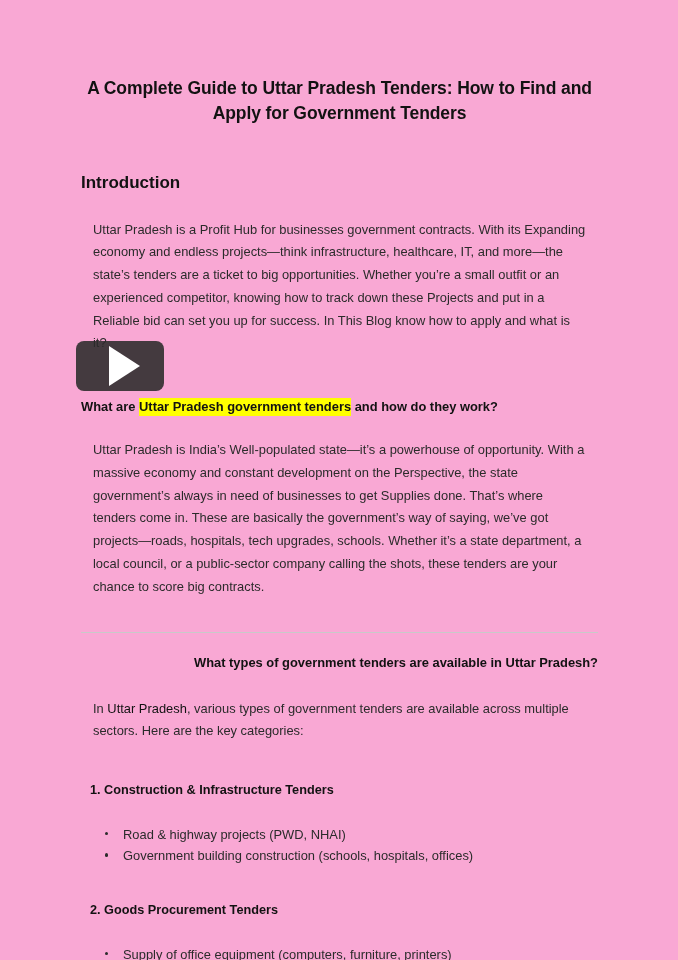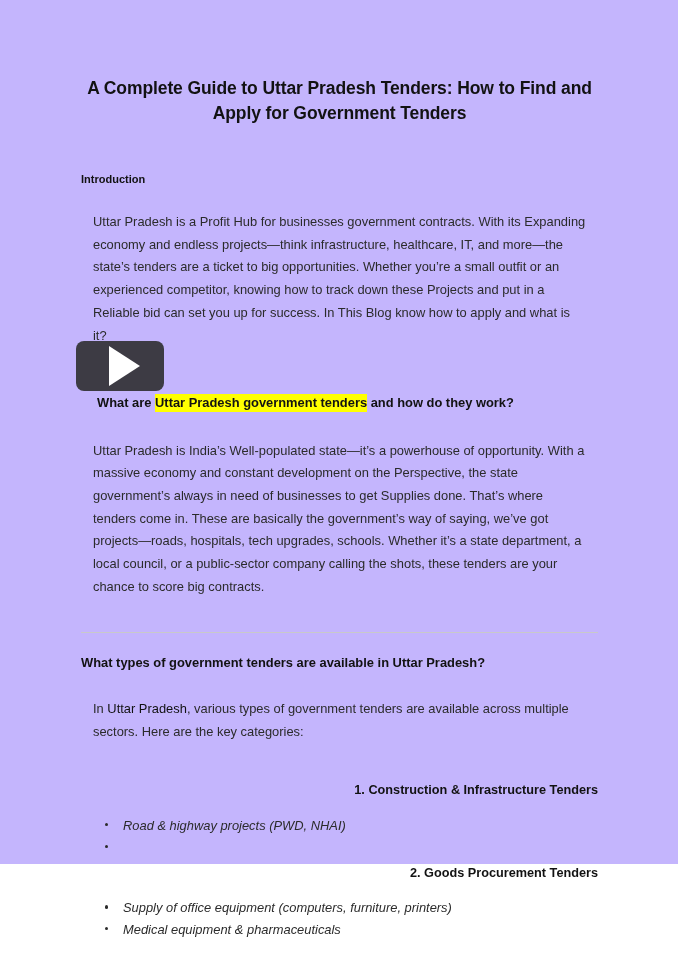--- a/index.html
+++ b/index.html
@@ -12,22 +12,22 @@
     height: 960px;
     overflow: hidden;
     font-family: "Liberation Sans", sans-serif;
     color: #1a1a1a;
     -webkit-font-smoothing: antialiased;
   }
 
   .page {
     position: relative;
     width: 678px;
-    height: 864px;
-    background: #c4b5fd;
+    height: 960px;
+    background: #f9a8d4;
     box-sizing: border-box;
   }
 
   .content {
     position: absolute;
     left: 81px;
     top: 0;
     width: 517px;
   }
 
@@ -38,41 +38,41 @@
     font-weight: bold;
     line-height: 1.42;
     text-align: center;
     letter-spacing: -0.1px;
     color: #121212;
   }
 
   .section-label {
     margin: 0;
     padding-top: 46px;
-    font-size: 11px;
+    font-size: 17px;
     font-weight: bold;
     line-height: 1.3;
     color: #121212;
   }
 
   p.body-text {
     margin: 12px;
     padding-top: 13px;
     font-size: 12.9px;
     line-height: 1.76;
     color: #2b2b2b;
   }
 
   p.body-text.tight {
     padding-top: 11px;
   }
 
   .qa-heading {
     position: relative;
-    margin: 16px;
+    margin: 0;
     padding-top: 30px;
     font-size: 12.9px;
     font-weight: bold;
     line-height: 1.5;
     color: #121212;
     white-space: nowrap;
   }
 
   .hl {
     background: #ffff00;
@@ -88,37 +88,36 @@
     margin-top: 34px;
   }
 
   .sub-heading {
     margin: 0;
     padding-top: 20px;
     font-size: 12.9px;
     font-weight: bold;
     line-height: 1.5;
     color: #121212;
+    text-align: right;
   }
 
   .num-heading {
-    margin: 0;
+    margin: 9px;
     padding-top: 27px;
     font-size: 12.7px;
     font-weight: bold;
     line-height: 1.4;
     color: #121212;
-    text-align: right;
   }
 
   ul.bullets {
     margin: 0;
     padding: 16px 0 0 0;
     list-style: none;
-    font-style: italic;
   }
 
   ul.bullets li {
     position: relative;
     font-size: 12.9px;
     line-height: 1.52;
     color: #2b2b2b;
     padding-left: 42px;
     margin-bottom: 2px;
   }
@@ -187,20 +186,21 @@
 
     <h4 class="num-heading">1. Construction &amp; Infrastructure Tenders</h4>
 
     <ul class="bullets">
       <li>
         <span class="dot"></span>
         <span>Road &amp; highway projects (PWD, NHAI)</span>
       </li>
       <li>
         <span class="dot"></span>
+        <span>Government building construction (schools, hospitals, offices)</span>
       </li>
     </ul>
 
     <h4 class="num-heading">2. Goods Procurement Tenders</h4>
 
     <ul class="bullets">
       <li>
         <span class="dot"></span>
         <span>Supply of office equipment (computers, furniture, printers)</span>
       </li>

